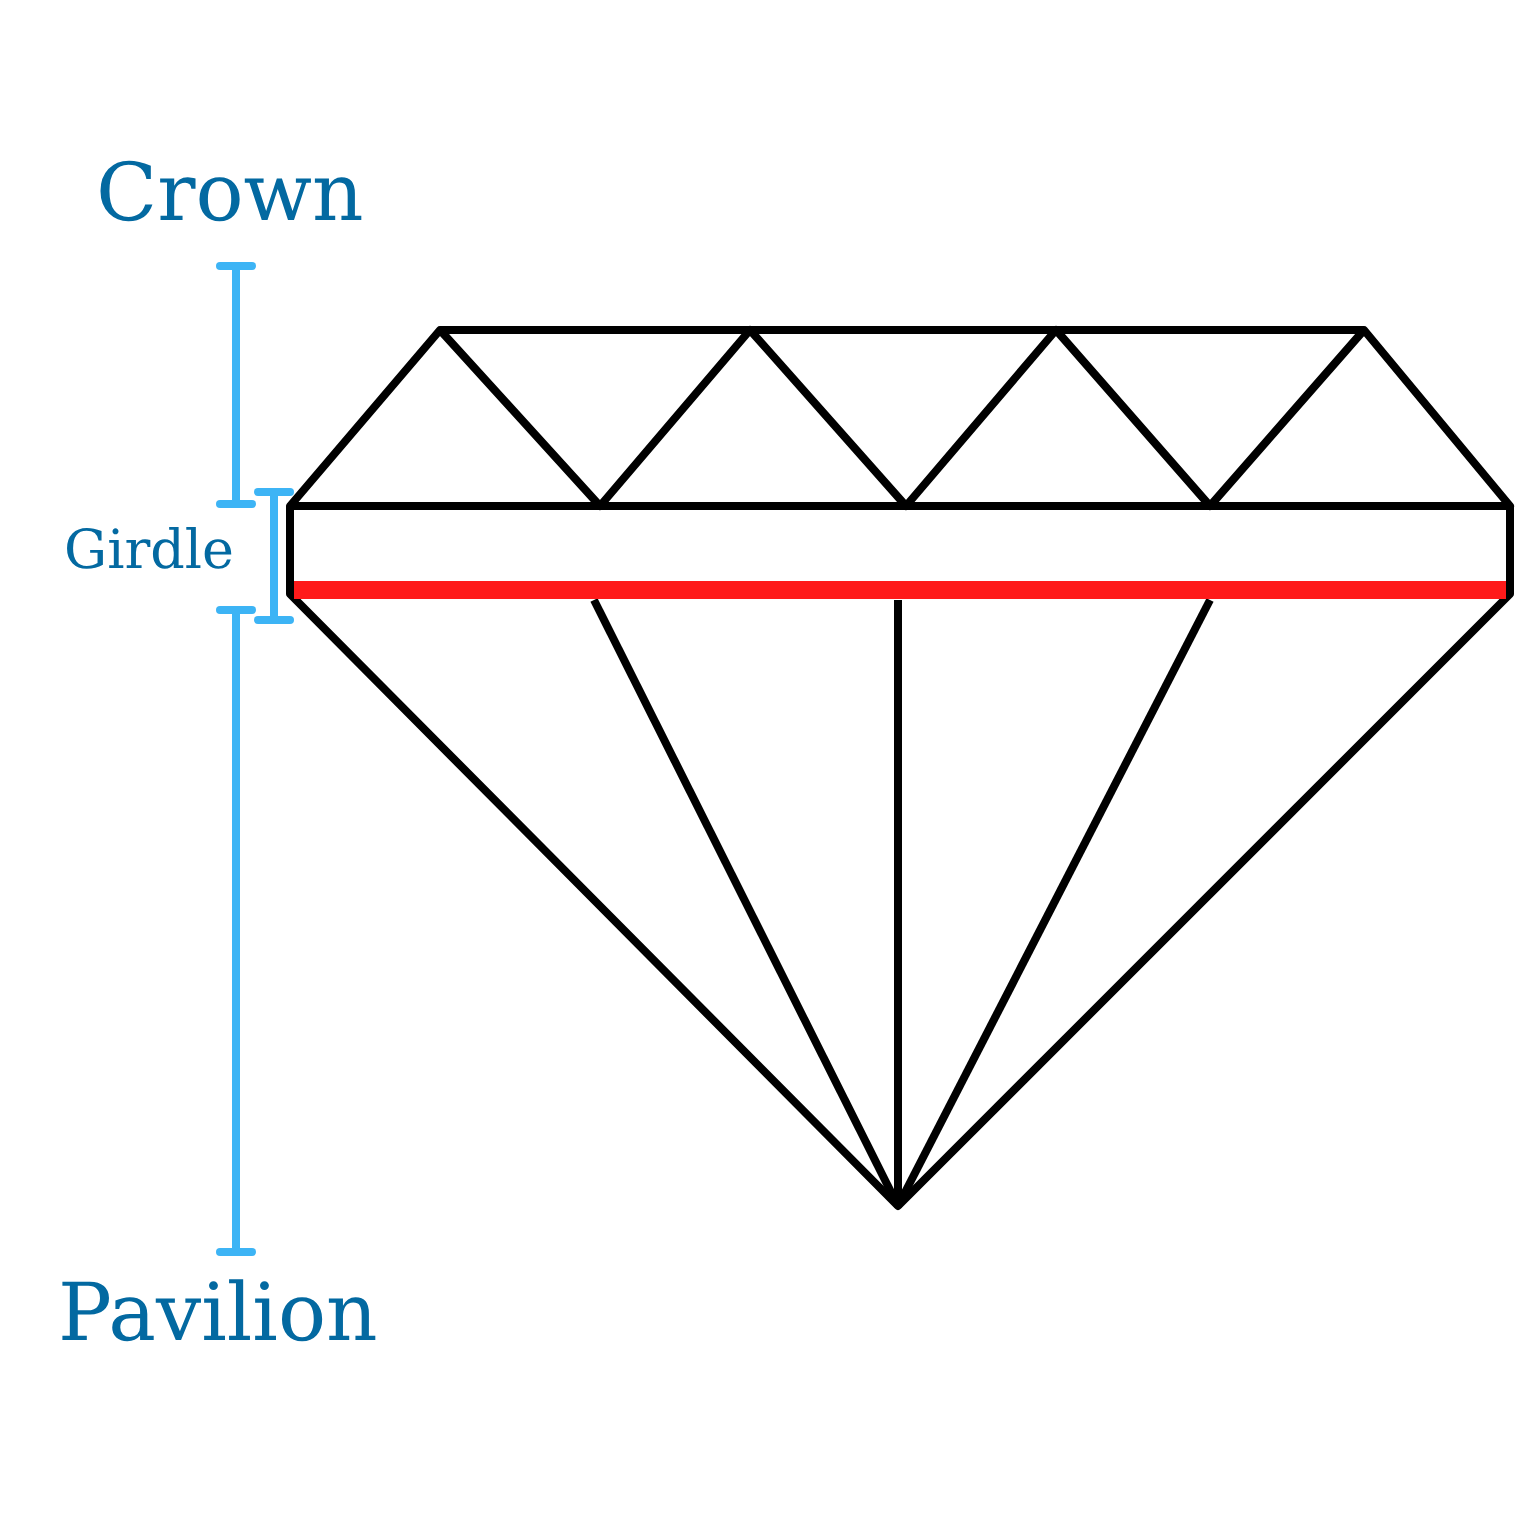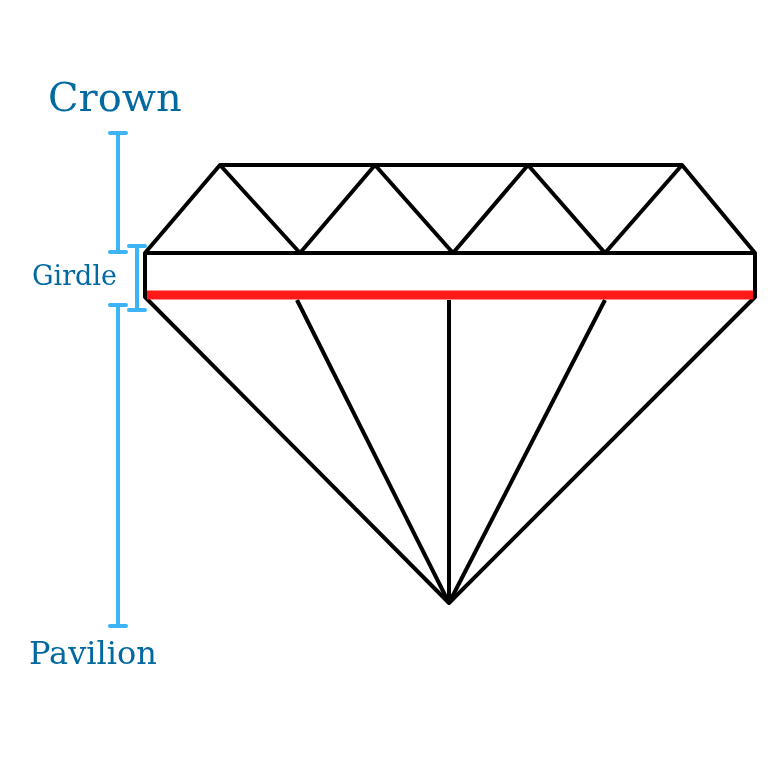--- a/index.html
+++ b/index.html
@@ -28,13 +28,13 @@
     <polyline points="145,253 145,297 449,603 755,297 755,253"></polyline>
     <line x1="297" y1="300" x2="449" y2="603"></line>
     <line x1="449" y1="300" x2="449" y2="603"></line>
     <line x1="605" y1="300" x2="449" y2="603"></line>
   </g>
   <line x1="147" y1="295" x2="753" y2="295" stroke="#ff1a1a" stroke-width="9"></line>
 </svg>
 
 <div class="lbl" style="left:48px;top:74px;font-size:40px;">Crown</div>
 <div class="lbl" style="left:22px;top:260px;font-size:27px;margin-left:10px;">Girdle</div>
-<div class="lbl" style="left:29px;top:634px;font-size:32px;text-align:right;">Pavilion</div>
+<div class="lbl" style="left:29px;top:634px;font-size:40px;text-align:right;">Pavilion</div>
 
 </body></html>

